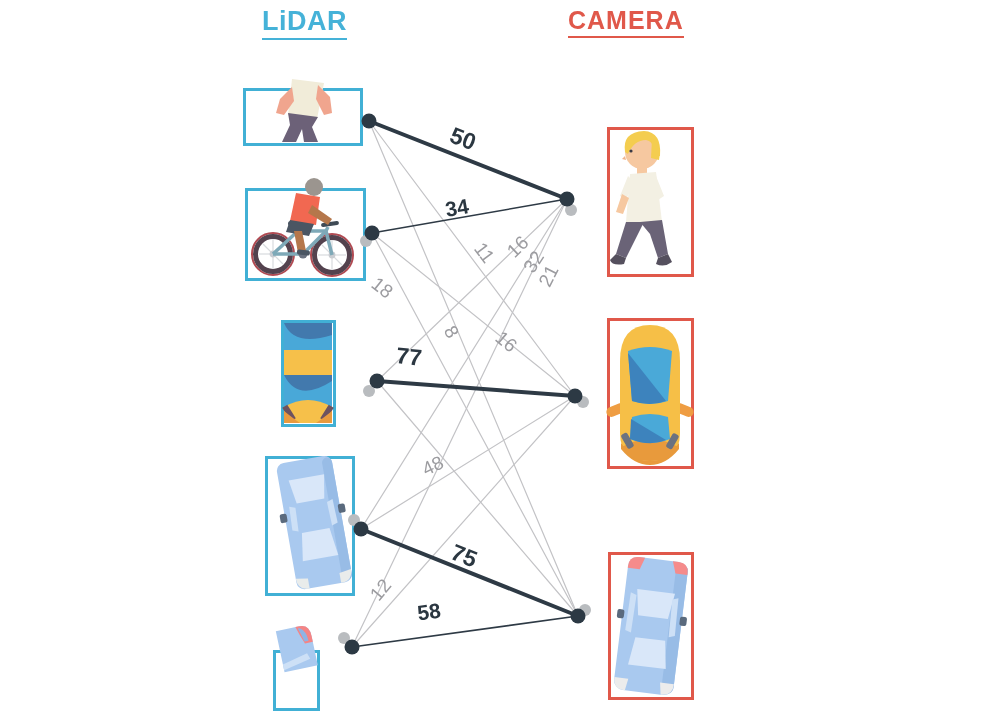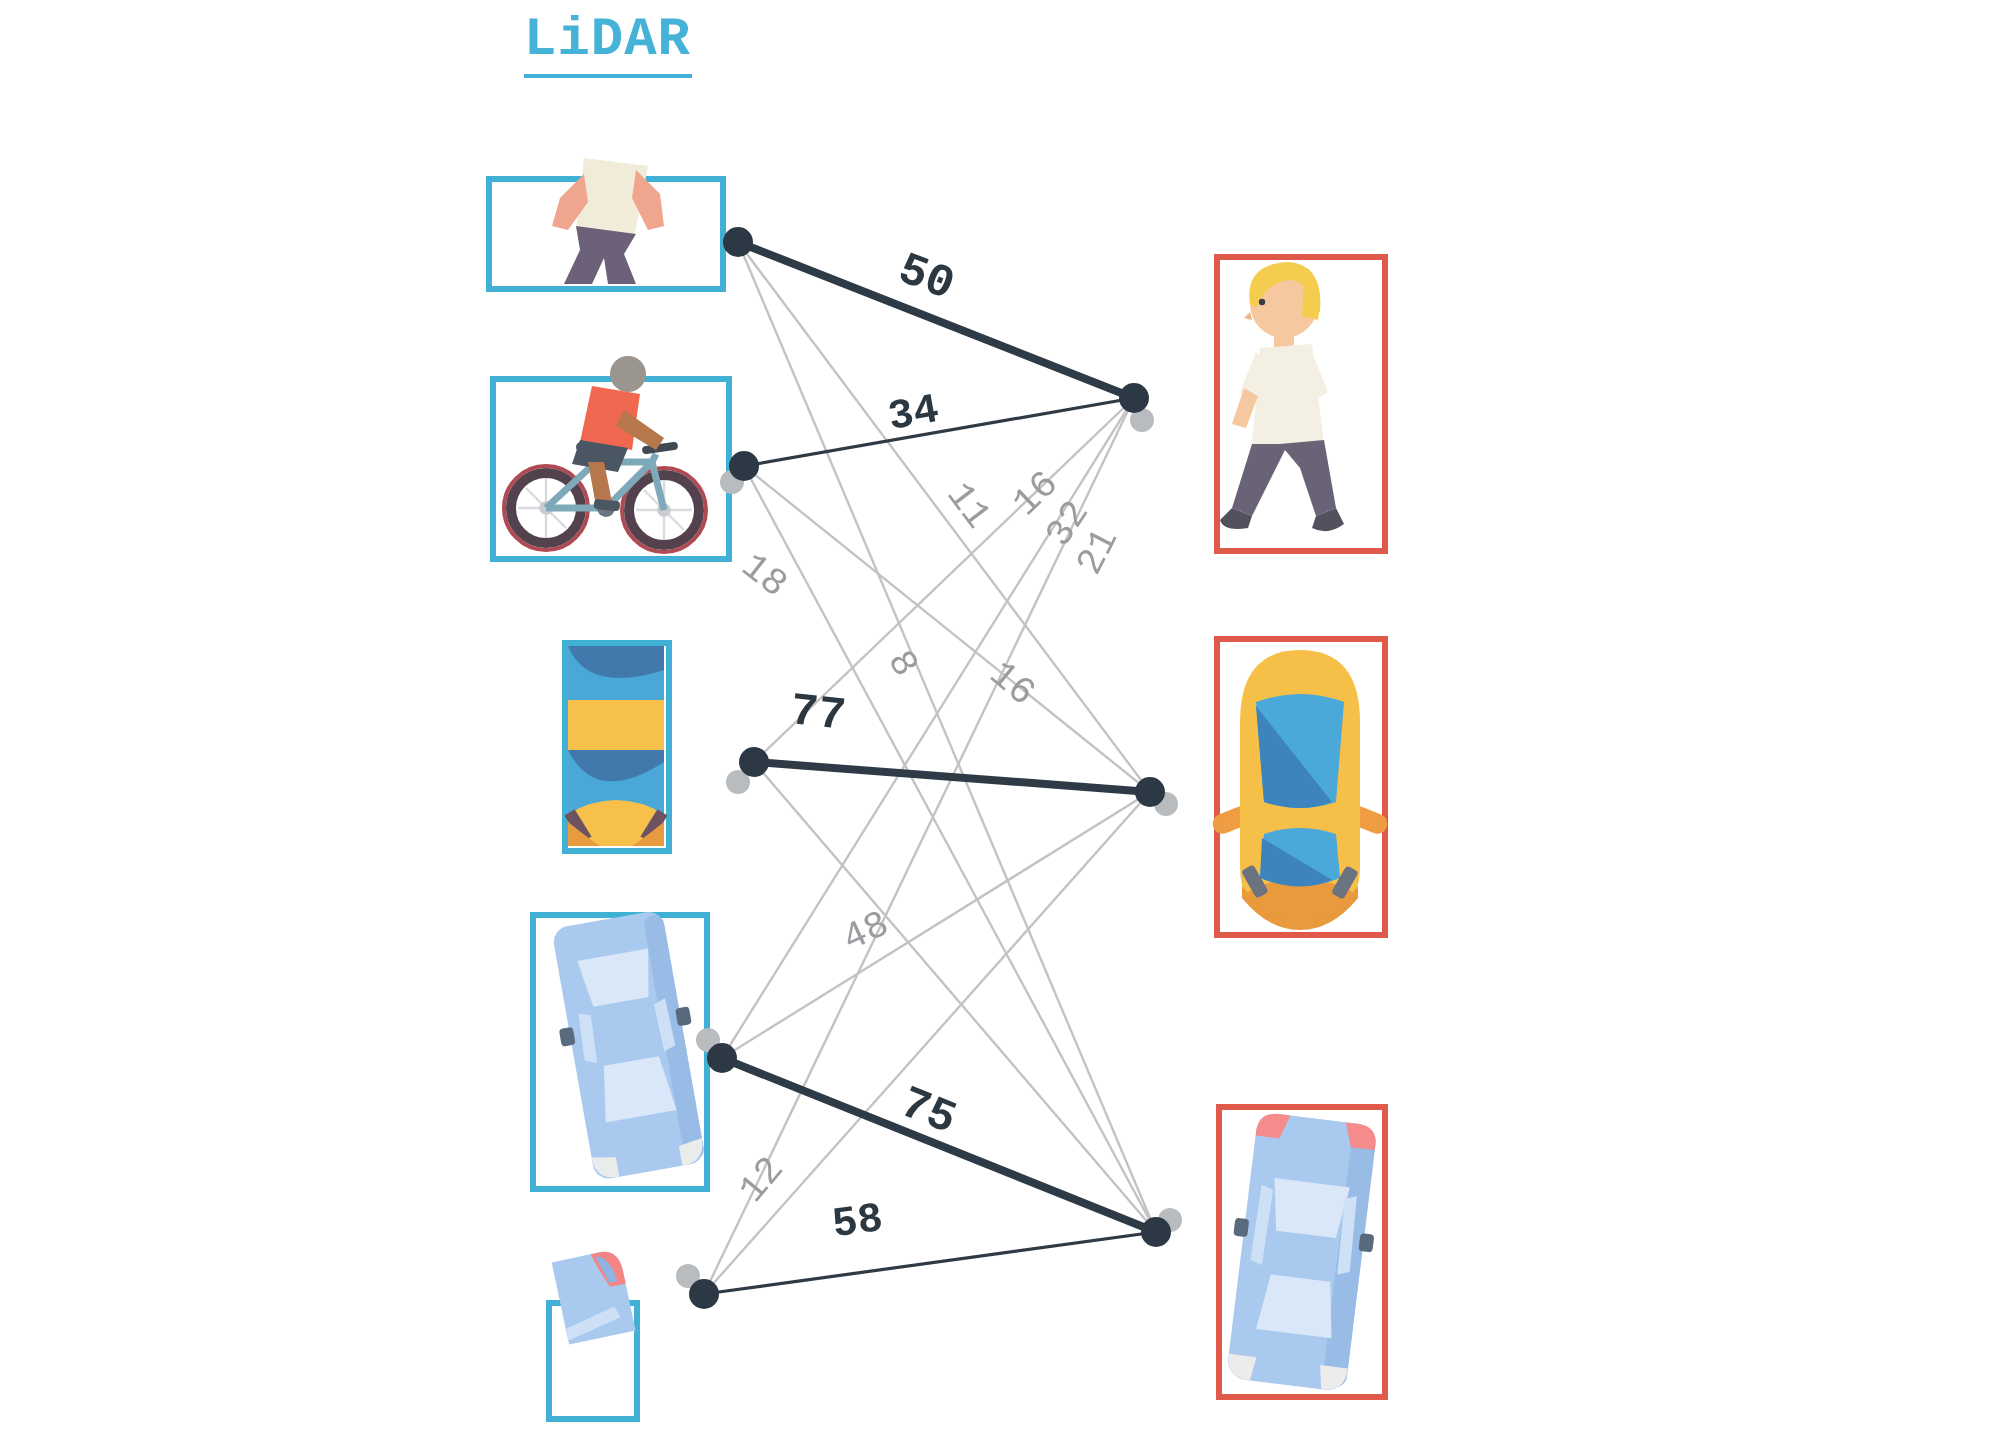--- a/index.html
+++ b/index.html
@@ -1,17 +1,17 @@
 <!DOCTYPE html>
 <html><head>
 <meta charset="utf-8">
 <style>
   html,body{margin:0;padding:0;background:#fff;}
   #stage{position:relative;width:1000px;height:728px;background:#ffffff;overflow:hidden;
-         font-family:Liberation Mono, monospace;}
+         font-family:Liberation Sans, sans-serif;}
   .col-title{position:absolute;font-weight:bold;letter-spacing:.5px;z-index:5;}
   .col-title .underline{display:inline-block;padding-bottom:1px;border-bottom:2.5px solid currentColor;}
   #title-lidar{left:262px;top:6px;font-size:27px;color:#45b2d8;}
   #title-camera{left:568px;top:6px;font-size:25px;color:#e0584a;letter-spacing:1px;}
   .det-box{position:absolute;box-sizing:border-box;z-index:2;}
   .det-box.lidar{border:3.5px solid #41b0d5;}
   .det-box.camera{border:3.5px solid #e0584a;}
   .det-box svg{position:absolute;left:0;top:0;overflow:visible;display:block;}
   #edges-svg{position:absolute;left:0;top:0;z-index:3;pointer-events:none;}
   #labels{position:absolute;left:0;top:0;width:100%;height:100%;z-index:4;pointer-events:none;}
@@ -20,20 +20,23 @@
   .edge-label.medium{color:#2b3741;font-size:21px;font-weight:600;}
   .edge-label.gray{color:#9c9ca0;font-size:19px;font-weight:400;}
 </style>
 </head>
 <body>
 
 <div id="stage">
 
   <div id="title-lidar" class="col-title">
     <span class="underline">LiDAR</span>
+  </div>
+  <div id="title-camera" class="col-title">
+    <span class="underline">CAMERA</span>
   </div>
 
   <div class="det-box lidar" style="left:243px;top:88px;width:120px;height:58px;">
     <svg width="113" height="51" viewBox="0 0 113 51">
       <polygon points="46,-12 78,-8 71,28 42,24" fill="#f1ecd9"></polygon>
       <polygon points="46,-4 34,8 30,22 38,24 48,10" fill="#f0a58e"></polygon>
       <polygon points="72,-6 84,6 86,22 78,24 70,8" fill="#f0a58e"></polygon>
       <path d="M42,22 L72,26 L66,36 L72,51 L58,51 L56,38 L50,51 L36,51 L44,34 Z" fill="#6c6178"></path>
     </svg>
   </div>

